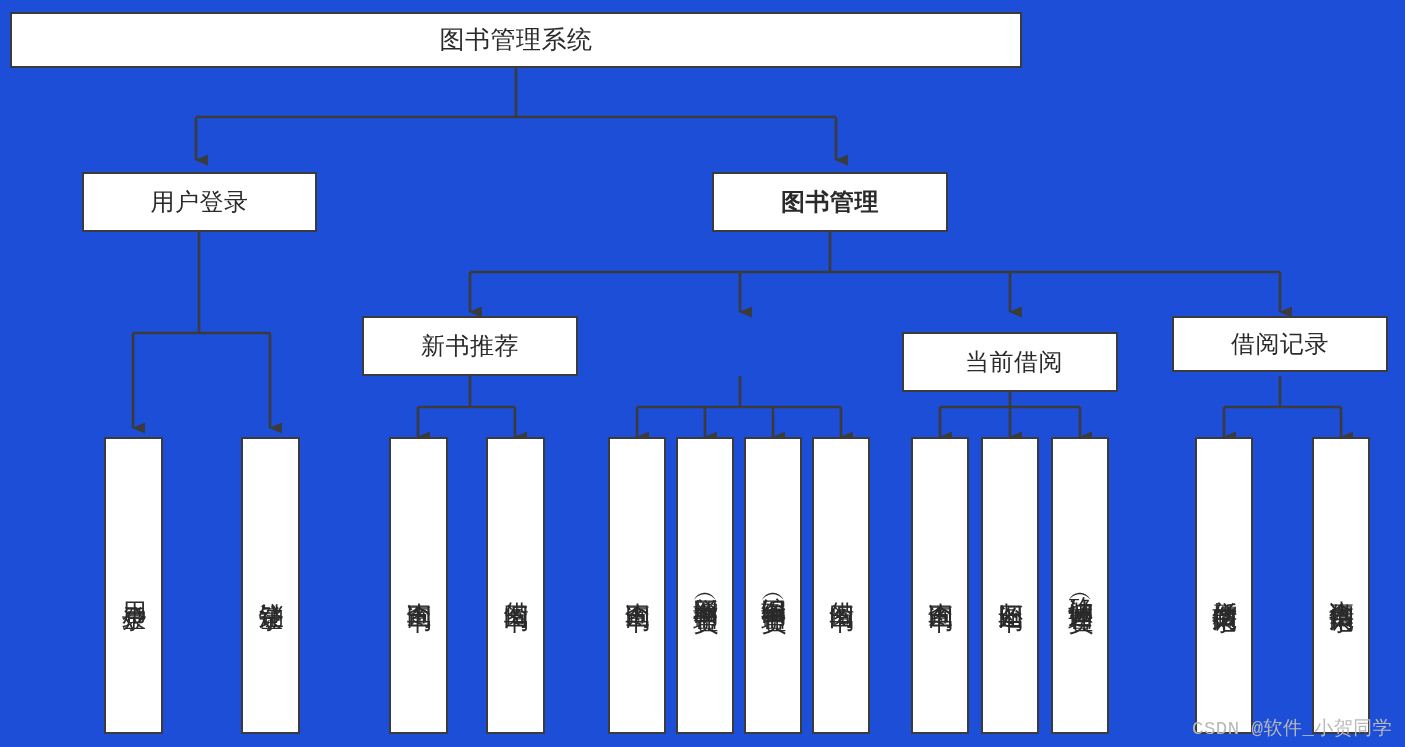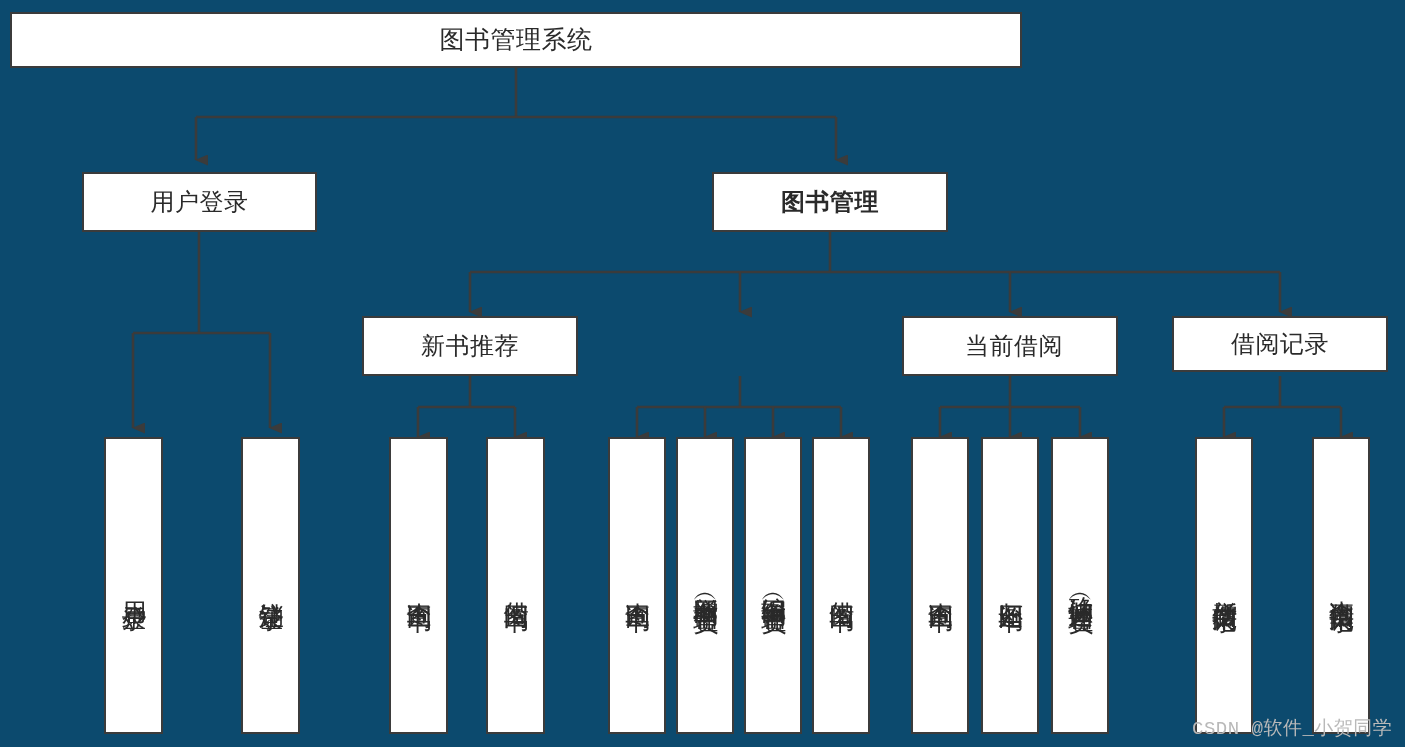--- a/index.html
+++ b/index.html
@@ -8,21 +8,21 @@
     padding: 0;
     background: #ffffff;
   }
   body {
     font-family: "DejaVu Sans", "Liberation Sans", sans-serif;
   }
   #canvas {
     position: relative;
     width: 1405px;
     height: 747px;
-    background: #0c4a6e;
+    background: #1d4ed8;
     overflow: hidden;
   }
   svg.edges {
     position: absolute;
     left: 0;
     top: 0;
     width: 1405px;
     height: 747px;
     pointer-events: none;
   }
@@ -136,21 +136,21 @@
   <div class="node horiz" style="left:82px; top:172px; width:235px; height:60px;">
     <span class="lbl">用户登录</span>
   </div>
   <div class="node horiz" style="left:712px; top:172px; width:236px; height:60px;font-weight:bold;">
     <span class="lbl">图书管理</span>
   </div>
 
   <div class="node horiz" style="left:362px; top:316px; width:216px; height:60px;">
     <span class="lbl">新书推荐</span>
   </div>
-  <div class="node horiz" style="left:902px; top:316px; width:216px; height:60px;padding-left:8px;">
+  <div class="node horiz" style="left:902px; top:332px; width:216px; height:60px;padding-left:8px;">
     <span class="lbl">当前借阅</span>
   </div>
   <div class="node horiz" style="left:1172px; top:316px; width:216px; height:56px;">
     <span class="lbl">借阅记录</span>
   </div>
 
   <div class="node vert" style="left:104px; top:437px; width:59px; height:297px;">
     <span class="lbl">用户登录</span>
   </div>
   <div class="node vert" style="left:241px; top:437px; width:59px; height:297px;">

